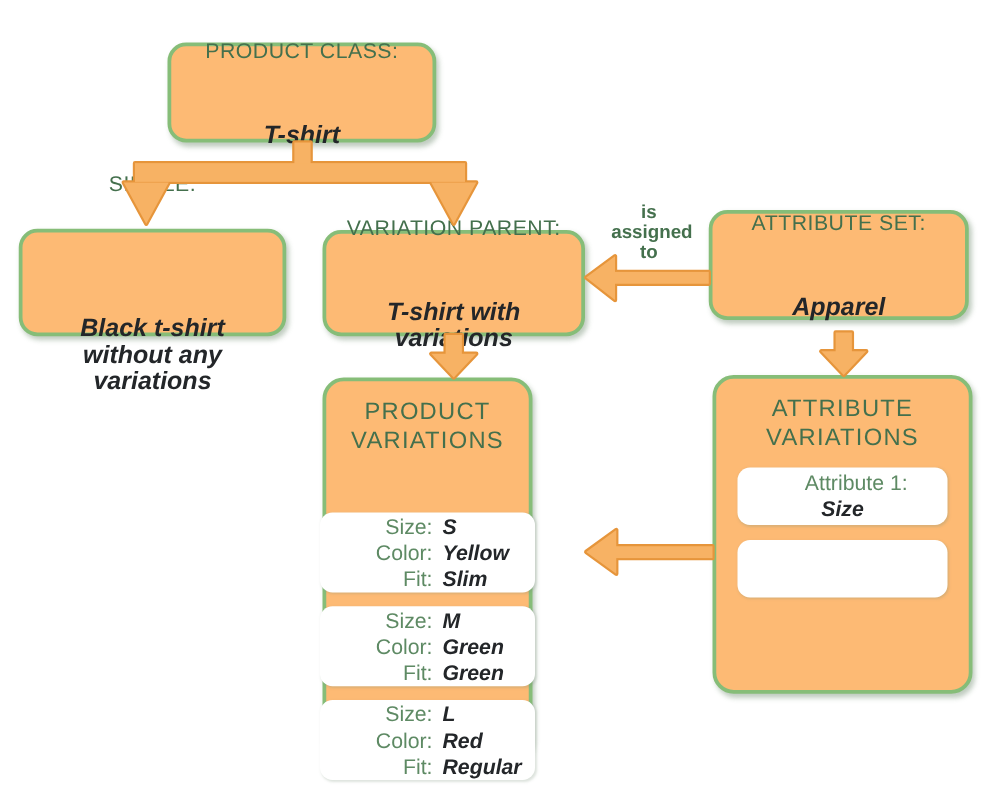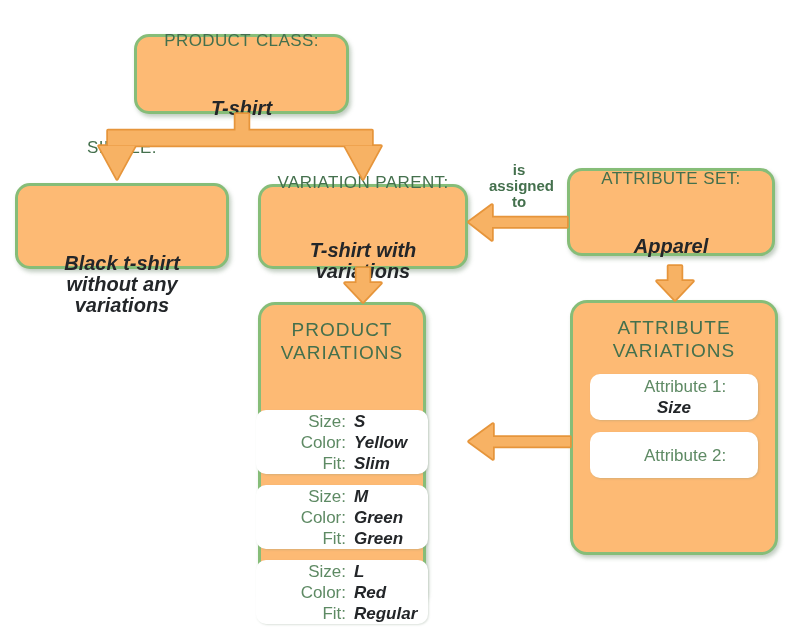--- a/index.html
+++ b/index.html
@@ -194,18 +194,17 @@
   </div>
 
   <div class="gbox container" style="left:570px;top:300px;width:208px;height:255px;">
     <div class="section-title">ATTRIBUTE VARIATIONS</div>
     <div class="cards av-cards">
       <div class="card av-card">
         <div class="av-label">Attribute 1:</div>
         <div class="av-value">Size</div>
       </div>
       <div class="card av-card">
-        <div class="av-label">Attribute 2:</div>
       </div>
     </div>
   </div>
 
 </div>
 
 </body></html>

